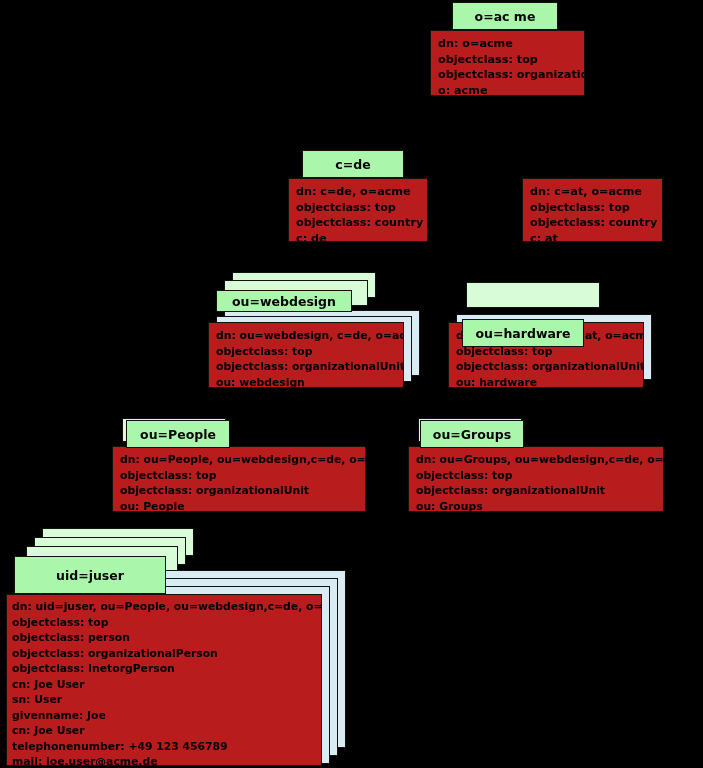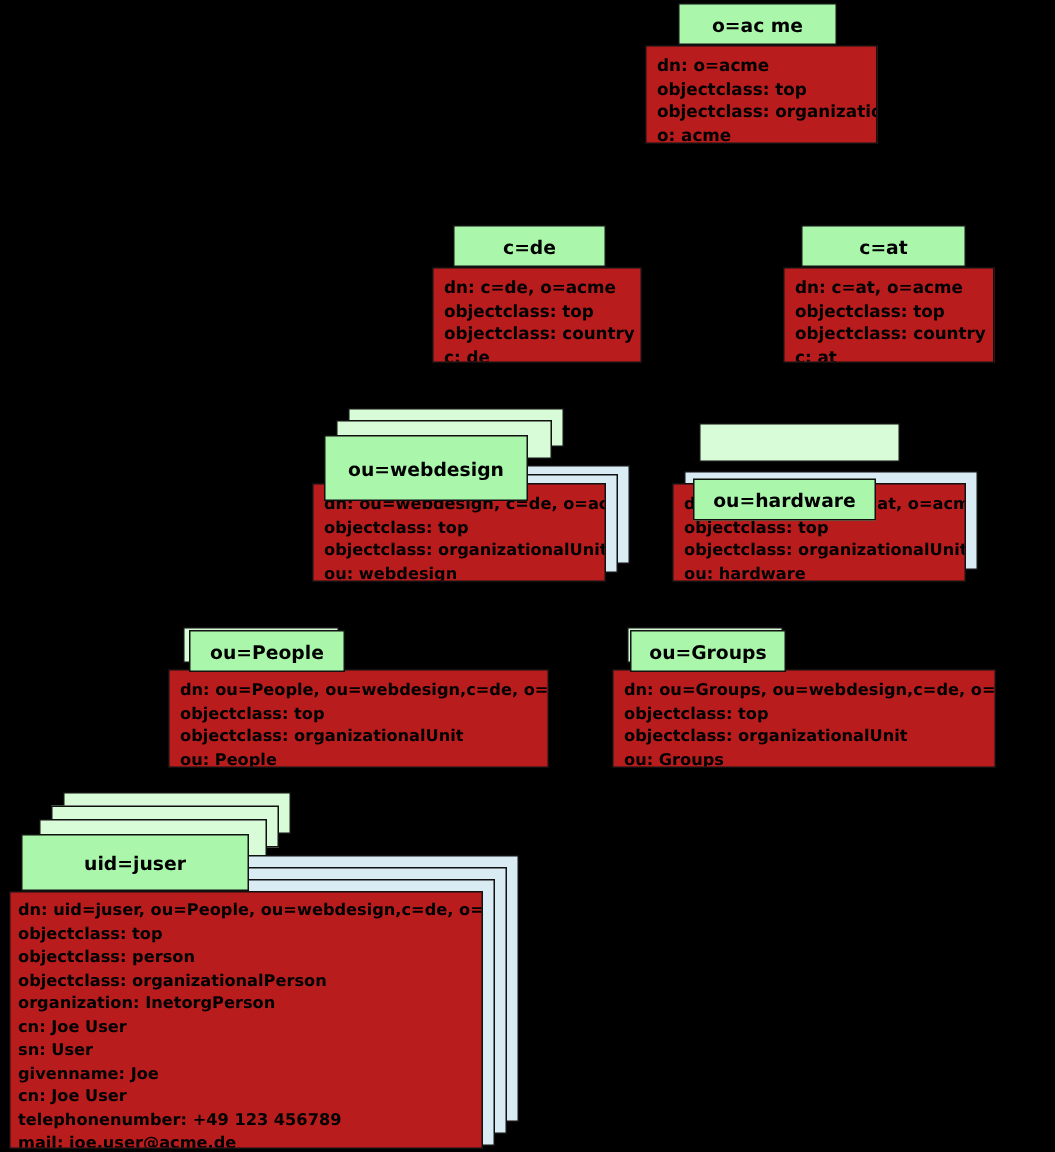--- a/index.html
+++ b/index.html
@@ -114,35 +114,34 @@
     <div class="chip" style="left:14px; top:0px; width:102px; height:28px;">c=de</div>
   </div>
 
   <div class="node" style="left:522px; top:150px; width:150px; height:92px;">
     <div class="body" style="left:0px; top:28px; width:141px; height:64px;">
       <div class="attr">dn: c=at, o=acme</div>
       <div class="attr">objectclass: top</div>
       <div class="attr">objectclass: country</div>
       <div class="attr">c: at</div>
     </div>
-    <div class="chip" style="left:12px; top:0px; width:110px; height:28px;">c=at</div>
   </div>
 
   <div class="node" style="left:208px; top:272px; width:212px; height:116px;">
     <div class="stack-layer chip-layer" style="left:24px; top:0px; width:144px; height:26px;"></div>
     <div class="stack-layer chip-layer" style="left:16px; top:8px; width:144px; height:26px;"></div>
     <div class="stack-layer body-layer" style="left:16px; top:38px; width:196px; height:66px;"></div>
     <div class="stack-layer body-layer" style="left:8px; top:44px; width:196px; height:66px;"></div>
     <div class="body" style="left:0px; top:50px; width:196px; height:66px;">
       <div class="attr small">dn: ou=webdesign, c=de, o=acme</div>
       <div class="attr small">objectclass: top</div>
       <div class="attr small">objectclass: organizationalUnit</div>
       <div class="attr small">ou: webdesign</div>
     </div>
-    <div class="chip" style="left:8px; top:18px; width:136px; height:44px;">ou=webdesign</div>
+    <div class="chip" style="left:8px; top:18px; width:136px; height:22px;">ou=webdesign</div>
   </div>
 
   <div class="node" style="left:448px; top:282px; width:204px; height:106px;">
     <div class="stack-layer chip-layer" style="left:18px; top:0px; width:134px; height:26px;"></div>
     <div class="stack-layer body-layer" style="left:8px; top:32px; width:196px; height:66px;"></div>
     <div class="body" style="left:0px; top:40px; width:196px; height:66px;">
       <div class="attr small">dn: ou=hardware, c=at, o=acme</div>
       <div class="attr small">objectclass: top</div>
       <div class="attr small">objectclass: organizationalUnit</div>
       <div class="attr small">ou: hardware</div>
@@ -177,21 +176,21 @@
     <div class="stack-layer chip-layer" style="left:28px; top:9px; width:152px; height:28px;"></div>
     <div class="stack-layer chip-layer" style="left:20px; top:18px; width:152px; height:28px;"></div>
     <div class="stack-layer body-layer" style="left:24px; top:42px; width:316px; height:178px;"></div>
     <div class="stack-layer body-layer" style="left:16px; top:50px; width:316px; height:178px;"></div>
     <div class="stack-layer body-layer" style="left:8px; top:58px; width:316px; height:178px;"></div>
     <div class="body" style="left:0px; top:66px; width:316px; height:172px; padding:4px 5px;">
       <div class="attr small">dn: uid=juser, ou=People, ou=webdesign,c=de, o=acme</div>
       <div class="attr small">objectclass: top</div>
       <div class="attr small">objectclass: person</div>
       <div class="attr small">objectclass: organizationalPerson</div>
-      <div class="attr small">organization: InetorgPerson</div>
+      <div class="attr small">objectclass: InetorgPerson</div>
       <div class="attr small">cn: Joe User</div>
       <div class="attr small">sn: User</div>
       <div class="attr small">givenname: Joe</div>
       <div class="attr small">cn: Joe User</div>
       <div class="attr small">telephonenumber: +49 123 456789</div>
       <div class="attr small">mail: joe.user@acme.de</div>
 
     </div>
     <div class="chip" style="left:8px; top:28px; width:152px; height:38px;">uid=juser</div>
   </div>

